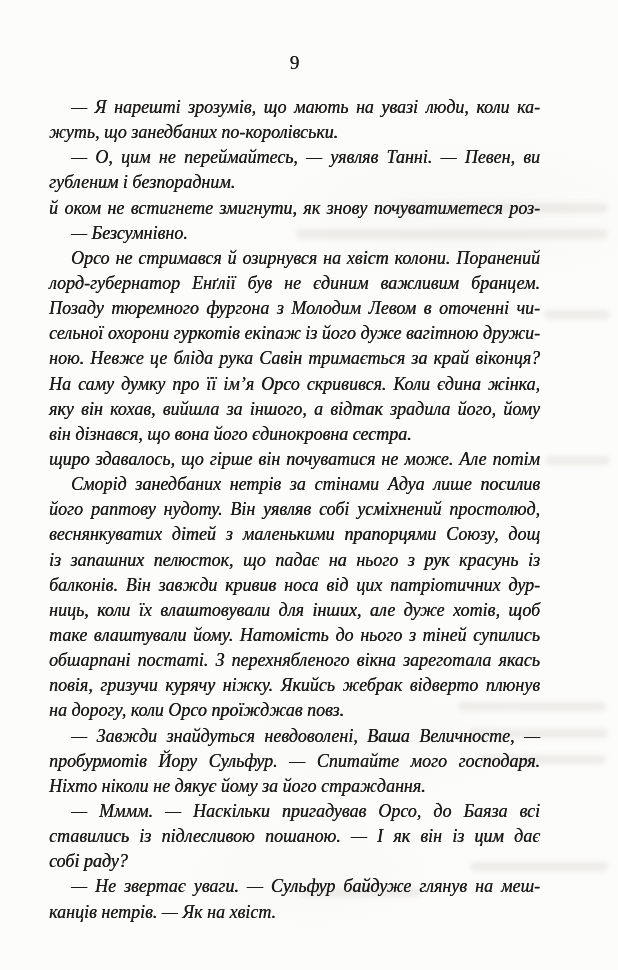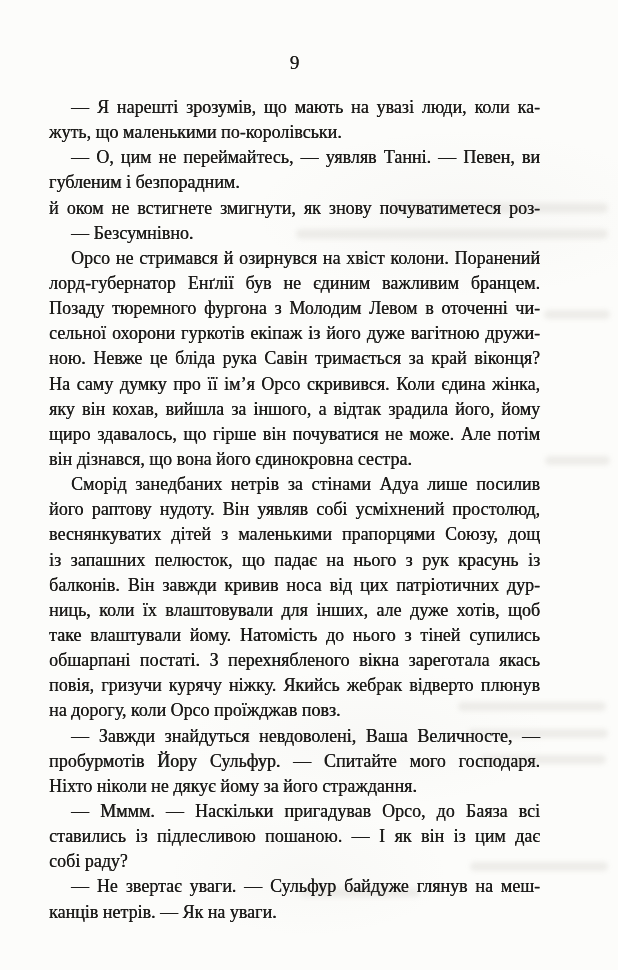--- a/index.html
+++ b/index.html
@@ -36,20 +36,21 @@
     text-shadow: 0.3px 0 0 currentColor;
   }
   .text-block {
     position: absolute;
     left: 49px;
     top: 95px;
     width: 491px;
     font-size: 18px;
     line-height: 25.15px;
     text-shadow: 0.3px 0 0 currentColor;
+    font-style: italic;
   }
   .line {
     height: 25.15px;
     text-align: justify;
     text-align-last: justify;
     white-space: normal;
   }
   .line.indent { padding-left: 22px; }
   .line.last { text-align-last: left; }
   
@@ -75,47 +76,47 @@
   <div class="ghost" style="left:458px;top:702px;width:148px;height:9px;"></div>
   <div class="ghost" style="left:468px;top:729px;width:140px;height:9px;"></div>
   <div class="ghost" style="left:480px;top:755px;width:126px;height:9px;"></div>
   <div class="ghost" style="left:470px;top:862px;width:138px;height:9px;"></div>
   <div class="ghost" style="left:300px;top:888px;width:120px;height:9px;"></div>
 
   <div class="page-number">9</div>
 
   <div class="text-block">
     <div class="line indent">— Я нарешті зрозумів, що мають на увазі люди, коли ка-</div>
-    <div class="line last">жуть, що маленькими по-королівськи.</div>
+    <div class="line last">жуть, що занедбаних по-королівськи.</div>
     <div class="line indent">— О, цим не переймайтесь, — уявляв Танні. — Певен, ви</div>
     <div class="line last">губленим і безпорадним.</div>
     <div class="line">й оком не встигнете змигнути, як знову почуватиметеся роз-</div>
     <div class="line indent last">— Безсумнівно.</div>
     <div class="line indent">Орсо не стримався й озирнувся на хвіст колони. Поранений</div>
     <div class="line">лорд-губернатор Енґлії був не єдиним важливим бранцем.</div>
     <div class="line">Позаду тюремного фургона з Молодим Левом в оточенні чи-</div>
     <div class="line">сельної охорони гуркотів екіпаж із його дуже вагітною дружи-</div>
     <div class="line">ною. Невже це бліда рука Савін тримається за край віконця?</div>
     <div class="line">На саму думку про її ім’я Орсо скривився. Коли єдина жінка,</div>
     <div class="line">яку він кохав, вийшла за іншого, а відтак зрадила його, йому</div>
+    <div class="line last">він дізнався, що вона його єдинокровна сестра.</div>
     <div class="line">щиро здавалось, що гірше він почуватися не може. Але потім</div>
-    <div class="line last">він дізнався, що вона його єдинокровна сестра.</div>
     <div class="line indent">Сморід занедбаних нетрів за стінами Адуа лише посилив</div>
     <div class="line">його раптову нудоту. Він уявляв собі усміхнений простолюд,</div>
     <div class="line">веснянкуватих дітей з маленькими прапорцями Союзу, дощ</div>
     <div class="line">із запашних пелюсток, що падає на нього з рук красунь із</div>
     <div class="line">балконів. Він завжди кривив носа від цих патріотичних дур-</div>
     <div class="line">ниць, коли їх влаштовували для інших, але дуже хотів, щоб</div>
     <div class="line">таке влаштували йому. Натомість до нього з тіней супились</div>
     <div class="line">обшарпані постаті. З перехнябленого вікна зареготала якась</div>
     <div class="line">повія, гризучи курячу ніжку. Якийсь жебрак відверто плюнув</div>
     <div class="line last">на дорогу, коли Орсо проїжджав повз.</div>
     <div class="line indent">— Завжди знайдуться невдоволені, Ваша Величносте, —</div>
     <div class="line">пробурмотів Йору Сульфур. — Спитайте мого господаря.</div>
     <div class="line last">Ніхто ніколи не дякує йому за його страждання.</div>
     <div class="line indent">— Мммм. — Наскільки пригадував Орсо, до Баяза всі</div>
     <div class="line">ставились із підлесливою пошаною. — І як він із цим дає</div>
     <div class="line last">собі раду?</div>
     <div class="line indent">— Не звертає уваги. — Сульфур байдуже глянув на меш-</div>
-    <div class="line last">канців нетрів. — Як на уваги.</div>
+    <div class="line last">канців нетрів. — Як на хвіст.</div>
   </div>
 
 </div>
 
 </body></html>

